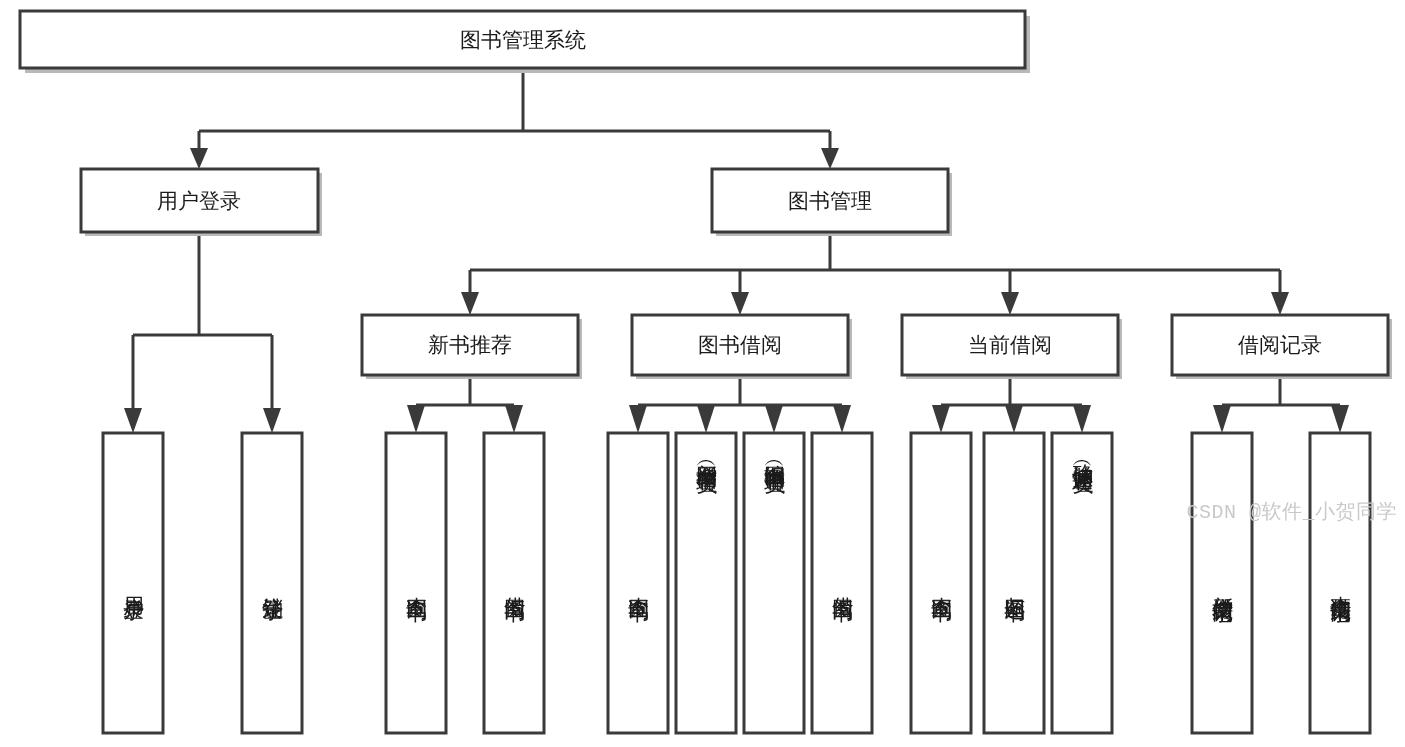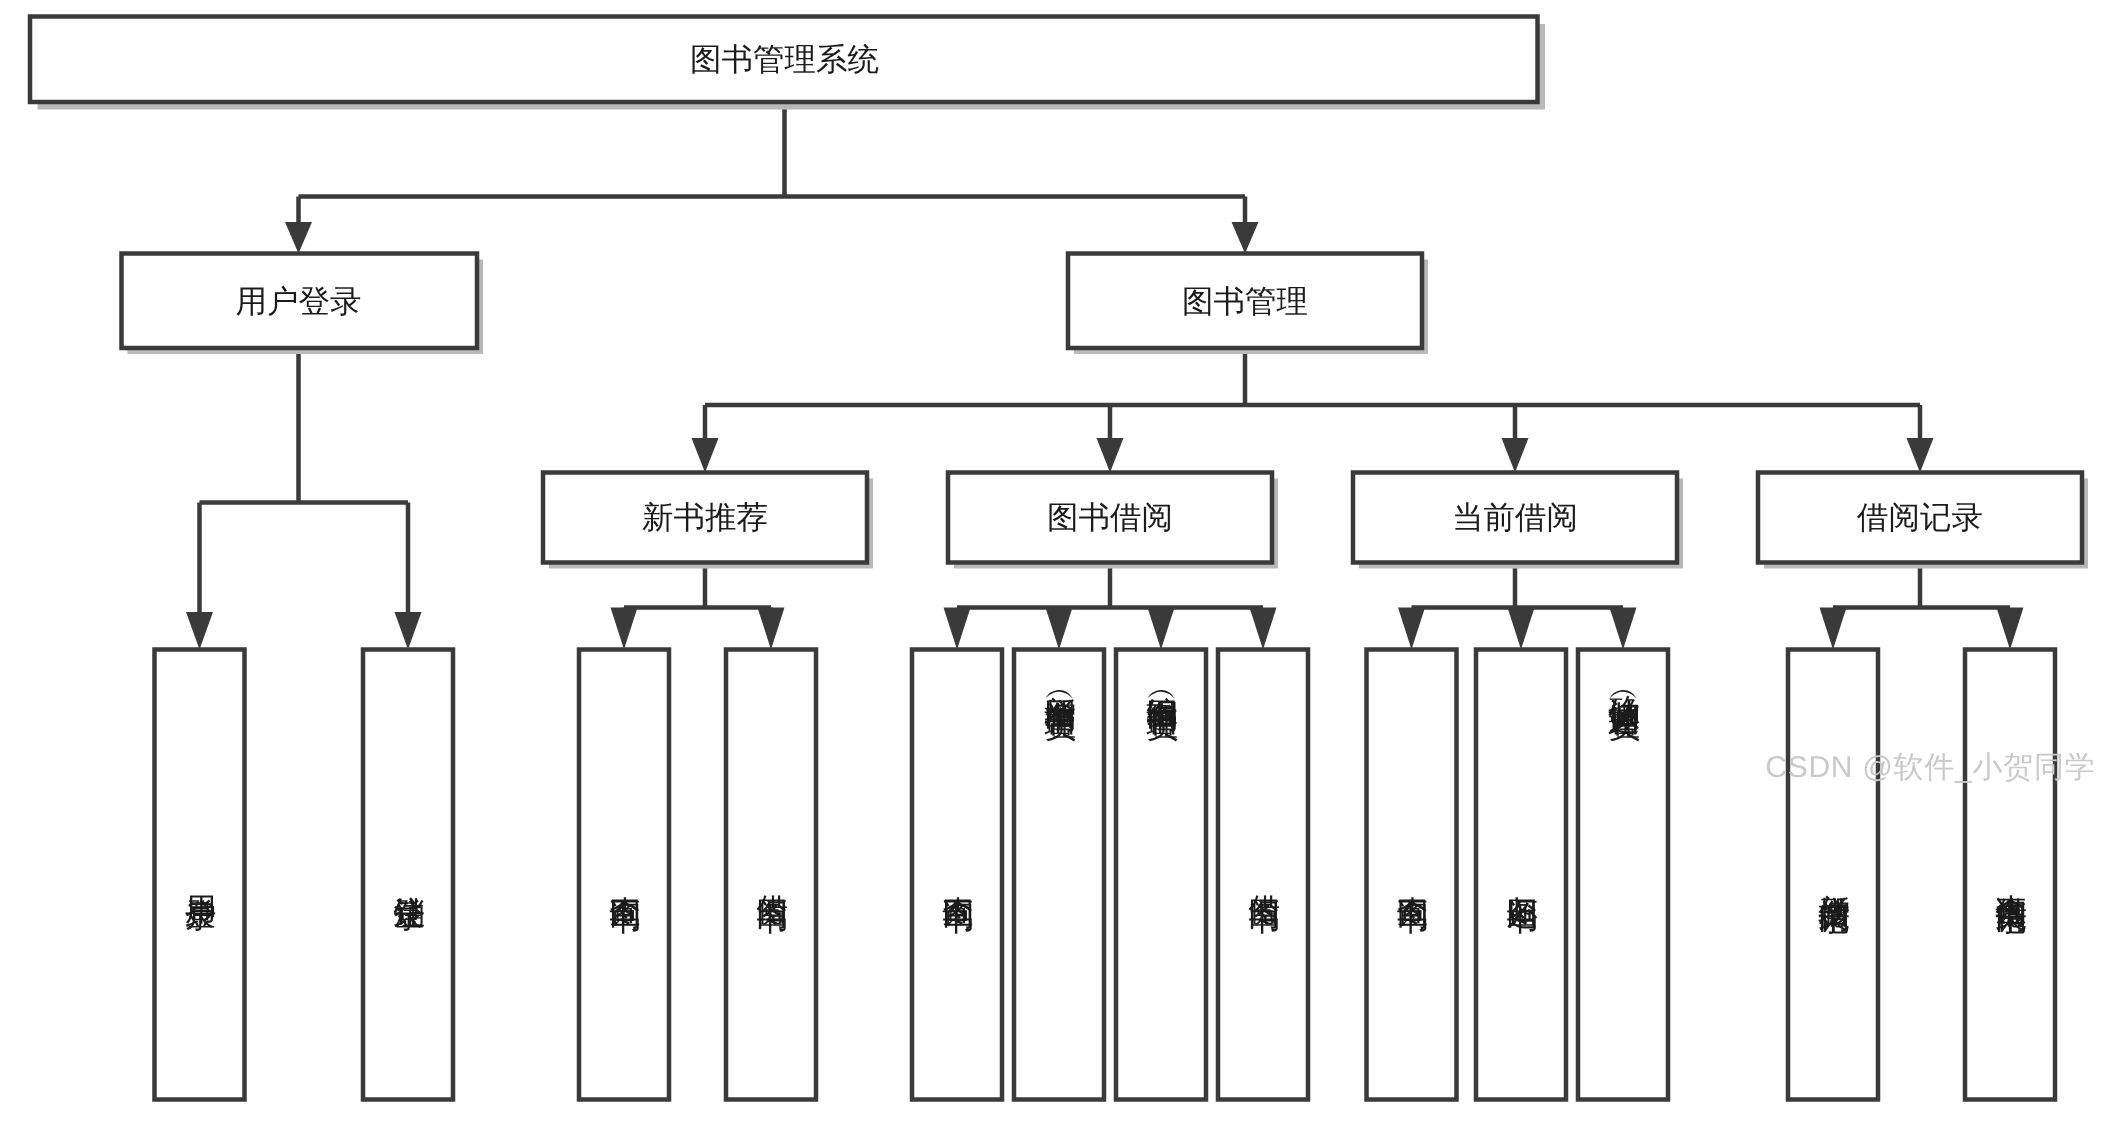--- a/index.html
+++ b/index.html
@@ -66,21 +66,21 @@
     font-size: 21px;
     line-height: 1.12;
     letter-spacing: 1.5px;
     color: #1b1b1b;
     white-space: nowrap;
   }
   #watermark {
     position: absolute;
     right: 8px;
     bottom: 6px;
-    font-family: Liberation Sans, sans-serif;
+    font-family: Liberation Mono, monospace;
     font-size: 20px;
     color: #c9c9c9;
     white-space: nowrap;
     letter-spacing: 0.5px;
   }
 </style>
 </head>
 <body>
 
 <div id="diagram-root">

